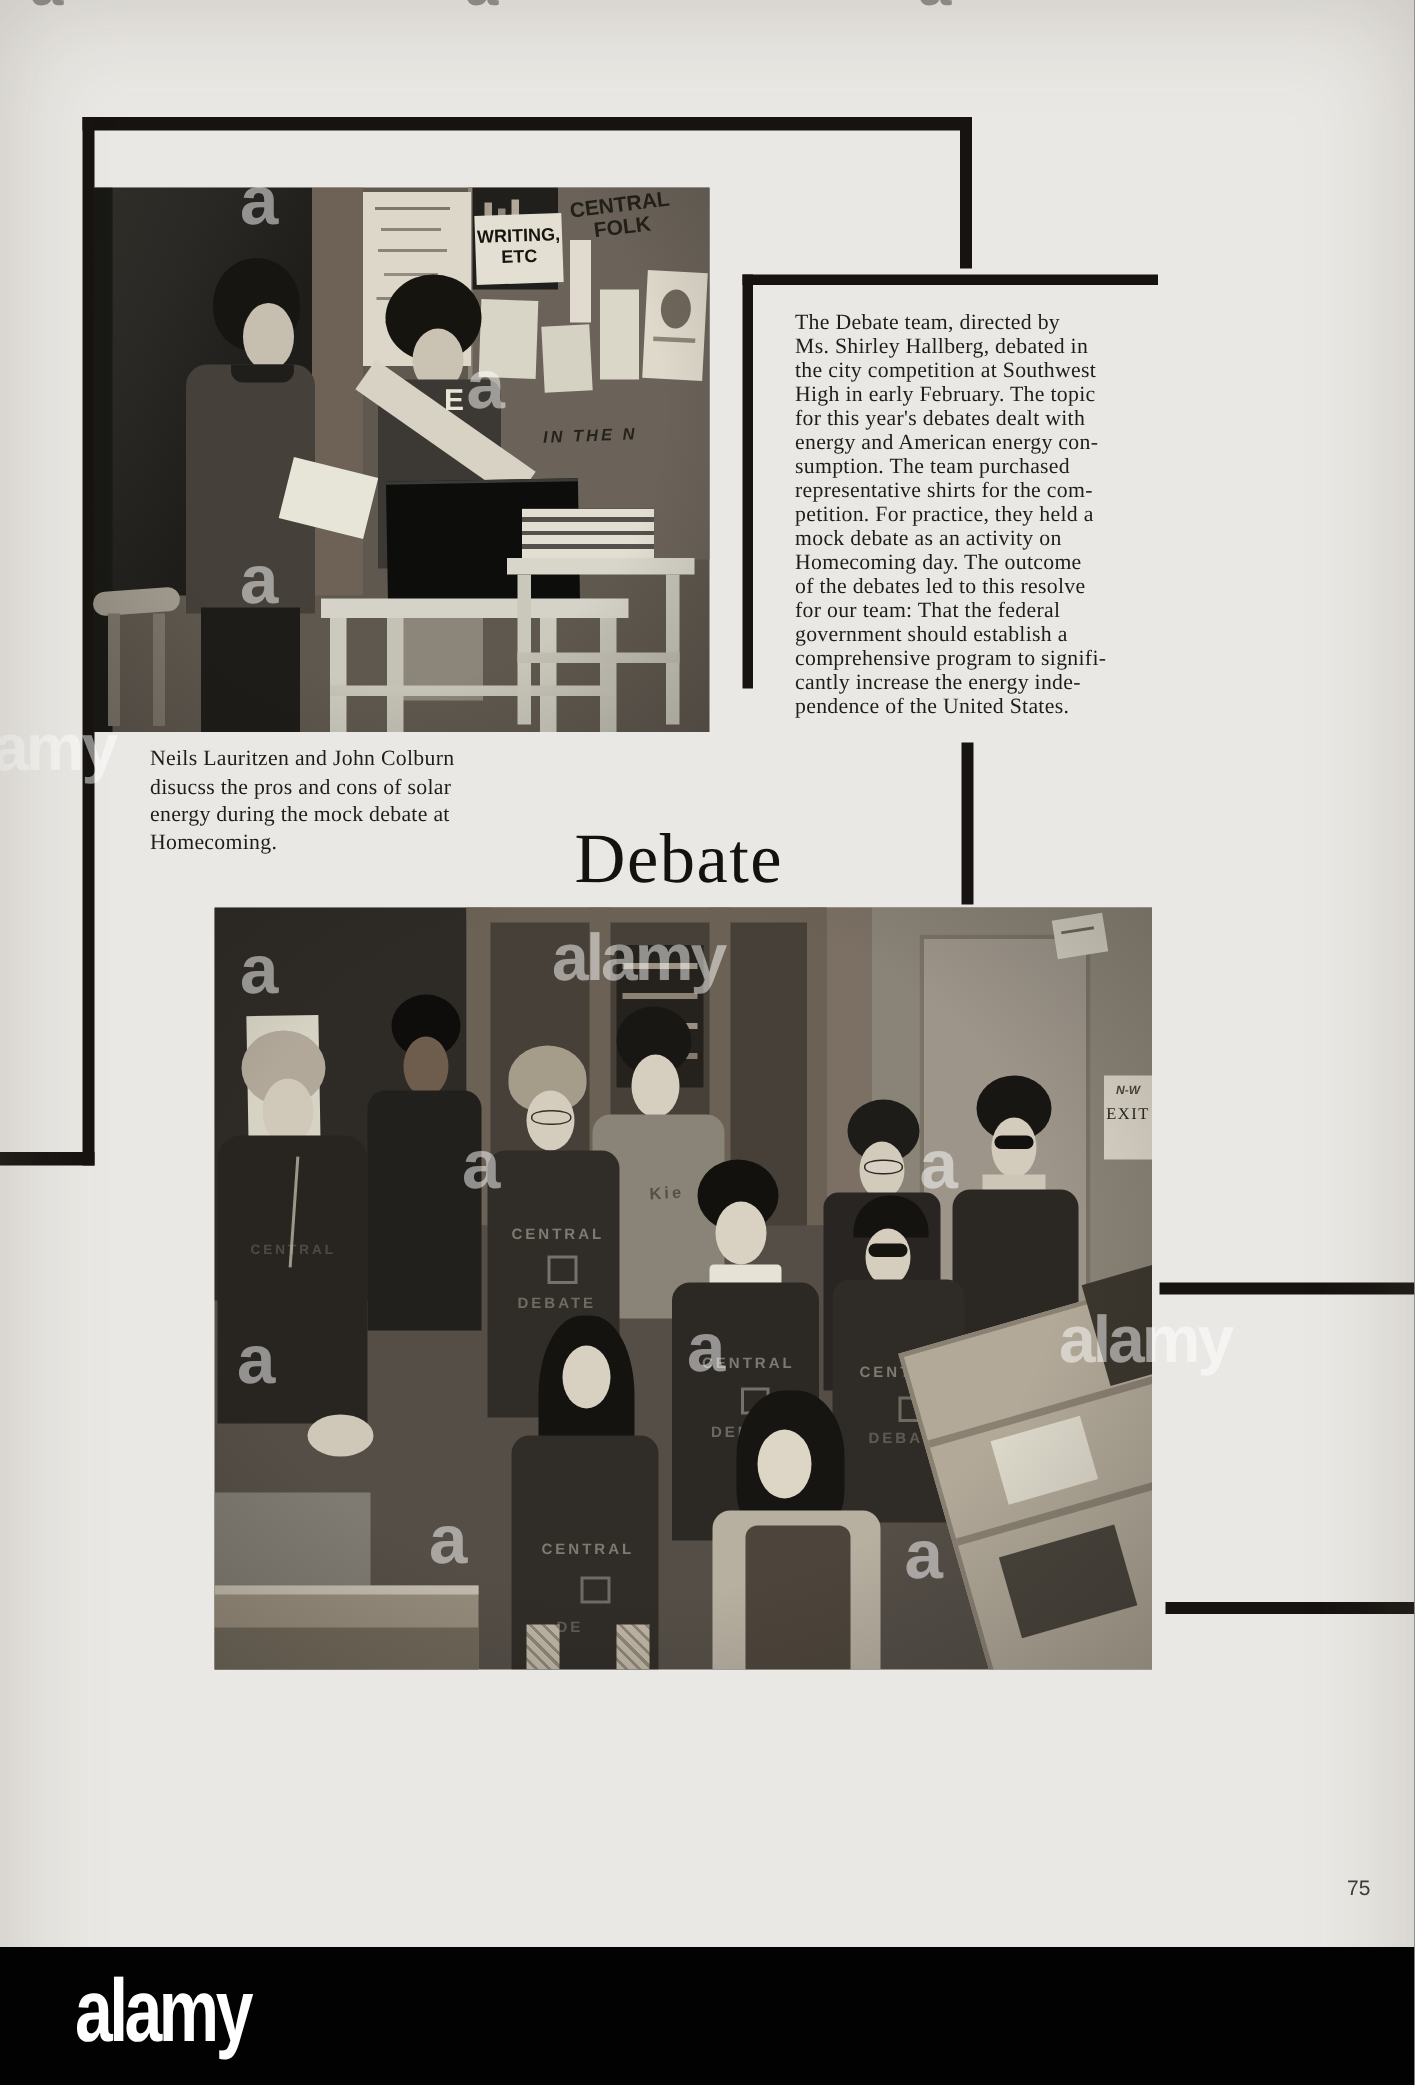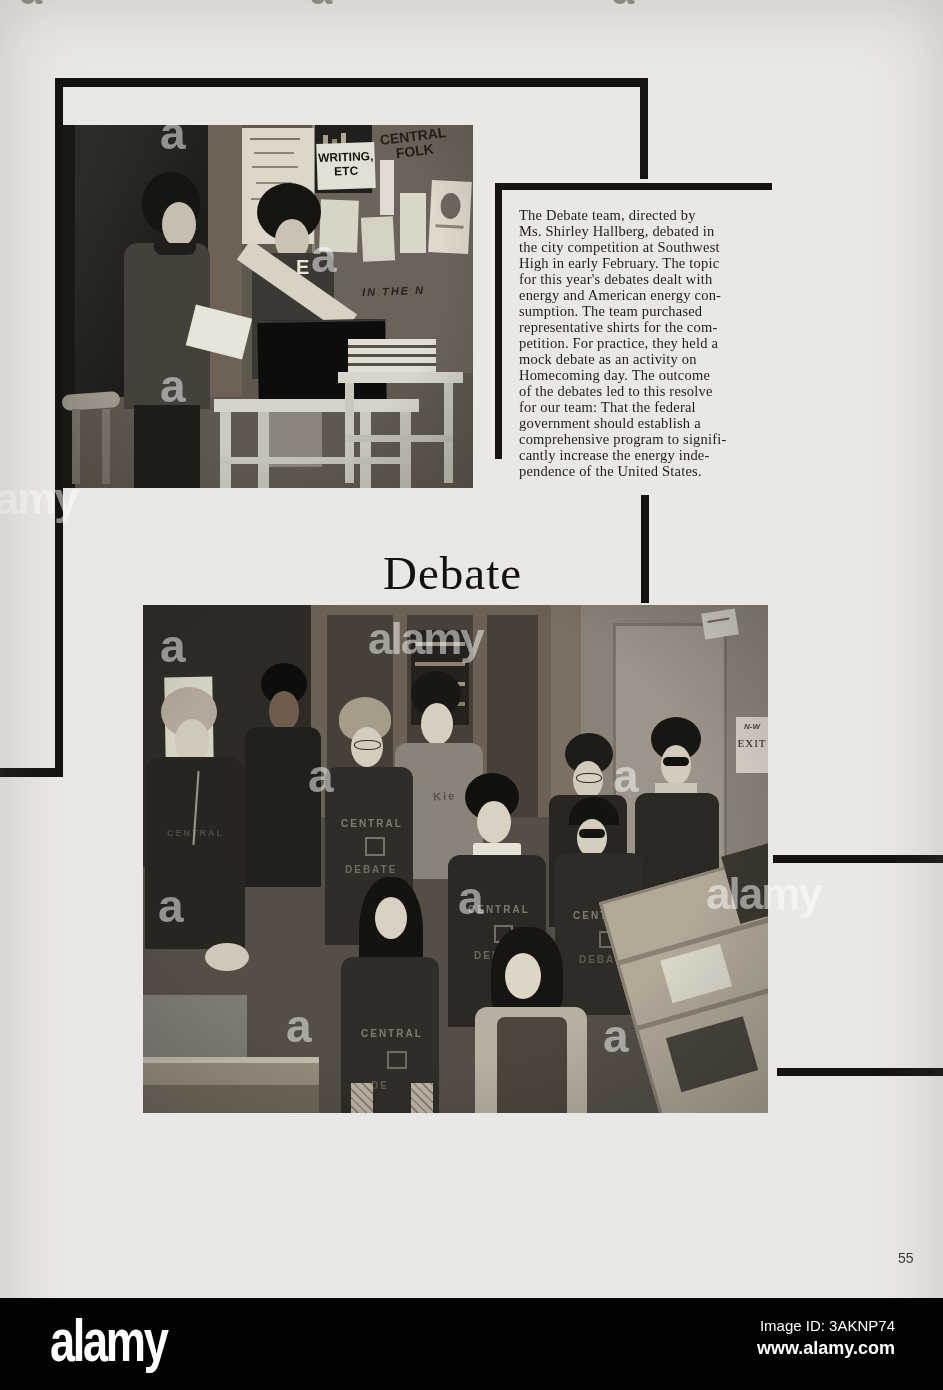--- a/index.html
+++ b/index.html
@@ -107,38 +107,42 @@
     <div class="abs" style="left:276px;top:247px;width:125px;height:11px;background:#d8d5ca"></div>
     <div class="abs" style="left:283px;top:258px;width:9px;height:100px;background:#cac7bb"></div>
     <div class="abs" style="left:382px;top:258px;width:9px;height:100px;background:#cac7bb"></div>
     <div class="abs" style="left:283px;top:310px;width:108px;height:7px;background:#c2bfb3"></div>
     <div class="abs" style="left:0px;top:268px;width:58px;height:16px;background:#a39d90;border-radius:8px;transform:rotate(-4deg)"></div>
     <div class="abs" style="left:10px;top:284px;width:8px;height:75px;background:#7d786d"></div>
     <div class="abs" style="left:40px;top:284px;width:8px;height:75px;background:#7d786d"></div>
     <div class="abs" style="inset:0;background:radial-gradient(ellipse at 50% 40%,transparent 60%,rgba(22,20,15,.22))"></div>
   </div>
 
-  <div class="serif-block article" style="left:519px;top:207px;width:256px">The Debate team, directed by
+  <div class="serif-block article" style="left:530px;top:207px;width:256px">The Debate team, directed by
 Ms. Shirley Hallberg, debated in
 the city competition at Southwest
 High in early February. The topic
 for this year's debates dealt with
 energy and American energy con-
 sumption. The team purchased
 representative shirts for the com-
 petition. For practice, they held a
 mock debate as an activity on
 Homecoming day. The outcome
 of the debates led to this resolve
 for our team: That the federal
 government should establish a
 comprehensive program to signifi-
 cantly increase the energy inde-
 pendence of the United States.</div>
 
+  <div class="serif-block caption" style="left:100px;top:497px;width:280px">Neils Lauritzen and John Colburn
+disucss the pros and cons of solar
+energy during the mock debate at
+Homecoming.</div>
 
   <div class="page-title" style="left:383px;top:546px">Debate</div>
 
   <div class="photo" style="left:143px;top:605px;width:625px;height:508px;background:#544e47">
     <div class="abs" style="left:0;top:0;width:168px;height:262px;background:#2e2b26"></div>
     <div class="abs" style="left:22px;top:72px;width:48px;height:88px;background:#d6d2c4;transform:rotate(-1deg)"></div>
     <div class="abs" style="left:168px;top:0;width:240px;height:212px;background:#474039">
       <div class="abs" style="left:0;top:0;width:240px;height:10px;background:#6b6154"></div>
       <div class="abs" style="left:0;top:0;width:16px;height:212px;background:#6b6154"></div>
       <div class="abs" style="left:82px;top:0;width:14px;height:212px;background:#6b6154"></div>
@@ -240,21 +244,21 @@
       <div class="abs" style="left:24px;top:146px;width:80px;height:56px;background:#49443c"></div>
     </div>
     <div class="abs" style="left:586px;top:238px;width:90px;height:70px;background:#3b362e;transform:rotate(-16deg)"></div>
     <div class="abs" style="left:0;top:452px;width:176px;height:56px;background:#968c7c;border-top:6px solid #c3bcae">
       <div class="abs" style="left:0;top:22px;width:176px;height:34px;background:#6f6759"></div>
     </div>
     <div class="abs" style="inset:0;background:radial-gradient(ellipse at 45% 45%,transparent 58%,rgba(20,18,14,.25))"></div>
   </div>
 
 
-  <div class="page-num" style="left:898px;top:1250px">55</div>
+  <div class="page-num" style="left:898px;top:1250px">75</div>
 
   <div class="wm wm-word" style="left:-38px;top:477px">alamy</div>
   <div class="wm wm-word" style="left:368px;top:617px">alamy</div>
   <div class="wm wm-word" style="left:706px;top:872px">alamy</div>
   <div class="wm wm-a" style="left:160px;top:110px">a</div>
   <div class="wm wm-a" style="left:311px;top:233px">a</div>
   <div class="wm wm-a" style="left:160px;top:363px">a</div>
   <div class="wm wm-a" style="left:160px;top:623px">a</div>
   <div class="wm wm-a" style="left:308px;top:753px">a</div>
   <div class="wm wm-a" style="left:613px;top:753px">a</div>
@@ -263,19 +267,15 @@
   <div class="wm wm-a" style="left:286px;top:1003px">a</div>
   <div class="wm wm-a" style="left:603px;top:1013px">a</div>
   <div class="wm wm-dark" style="left:20px;top:-30px">a</div>
   <div class="wm wm-dark" style="left:310px;top:-30px">a</div>
   <div class="wm wm-dark" style="left:612px;top:-30px">a</div>
 
   <div class="vignette"></div>
 
   <div class="footer">
     <div class="footer-logo">alamy</div>
-    <div class="footer-right">
-      <div class="footer-id">Image ID: 3AKNP74</div>
-      <div class="footer-url">www.alamy.com</div>
-    </div>
   </div>
 
 </div>
 
 </body></html>

